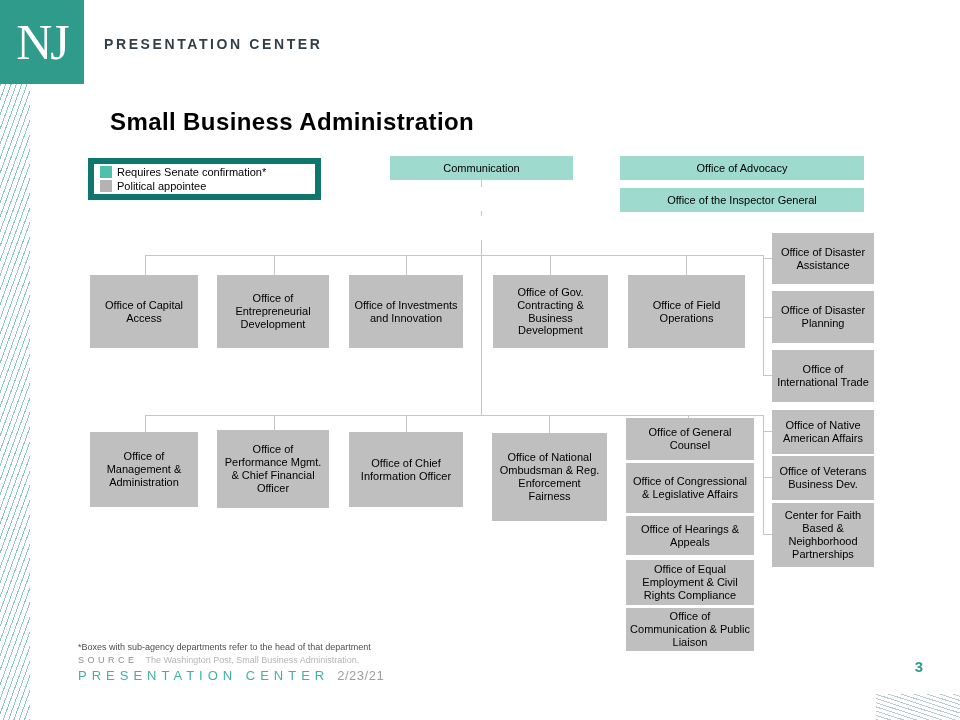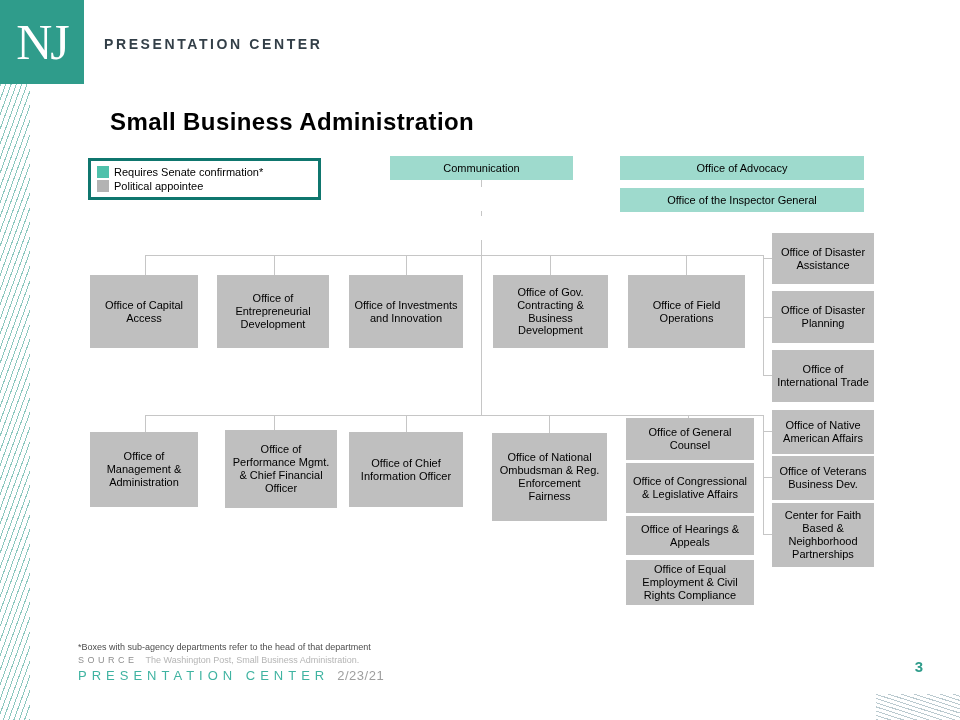--- a/index.html
+++ b/index.html
@@ -33,21 +33,21 @@
     position:absolute; left:104px; top:36px;
     font-size:14px; font-weight:bold; letter-spacing:2.6px; color:#333f48;
   }
   .title {
     position:absolute; left:110px; top:108px;
     font-size:24px; font-weight:800; letter-spacing:0.4px; color:#000;
   }
   
   .legend {
     position:absolute; left:88px; top:158px; width:233px; height:42px;
-    border:3px solid #0f766e; background:#fff; padding:4px 6px;
+    border:6px solid #0f766e; background:#fff; padding:4px 6px;
     display:flex; flex-direction:column; justify-content:center; gap:2px;
   }
   .legend-row { display:flex; align-items:center; gap:5px; }
   .swatch { width:12px; height:12px; flex:0 0 auto; }
   .swatch.senate   { background:var(--legend-senate, #4fc1ab); }
   .swatch.appointee{ background:var(--legend-appointee, #b3b3b3); }
   .legend-label { font-size:11px; color:#000; white-space:nowrap; }
   
   .box {
     position:absolute; display:flex; align-items:center; justify-content:center;
@@ -126,28 +126,29 @@
   <div class="box senate" style="left:620px; top:156px; width:244px; height:24px;">Office of Advocacy</div>
   <div class="box senate" style="left:620px; top:188px; width:244px; height:24px;">Office of the Inspector General</div>
 
   <div class="box appointee" style="left:90px; top:275px; width:108px; height:73px;">Office of Capital Access</div>
   <div class="box appointee" style="left:217px; top:275px; width:112px; height:73px;">Office of Entrepreneurial Development</div>
   <div class="box appointee" style="left:349px; top:275px; width:114px; height:73px;">Office of Investments and Innovation</div>
   <div class="box appointee" style="left:493px; top:275px; width:115px; height:73px;">Office of Gov. Contracting &amp; Business Development</div>
   <div class="box appointee" style="left:628px; top:275px; width:117px; height:73px;">Office of Field Operations</div>
 
   <div class="box appointee" style="left:90px; top:432px; width:108px; height:75px;">Office of Management &amp; Administration</div>
-  <div class="box appointee" style="left:225px; top:430px; width:112px; height:78px;">Office of Performance Mgmt. &amp; Chief Financial Officer</div>
+  <div class="box appointee" style="left:217px; top:430px; width:112px; height:78px;">Office of Performance Mgmt. &amp; Chief Financial Officer</div>
   <div class="box appointee" style="left:349px; top:432px; width:114px; height:75px;">Office of Chief Information Officer</div>
   <div class="box appointee" style="left:492px; top:433px; width:115px; height:88px;">Office of National Ombudsman &amp; Reg. Enforcement Fairness</div>
 
   <div class="box appointee" style="left:626px; top:418px; width:128px; height:42px;">Office of General Counsel</div>
   <div class="box appointee" style="left:626px; top:463px; width:128px; height:50px;">Office of Congressional &amp; Legislative Affairs</div>
   <div class="box appointee" style="left:626px; top:516px; width:128px; height:39px;">Office of Hearings &amp; Appeals</div>
   <div class="box appointee" style="left:626px; top:560px; width:128px; height:45px;">Office of Equal Employment &amp; Civil Rights Compliance</div>
+  <div class="box appointee" style="left:626px; top:608px; width:128px; height:43px;">Office of Communication &amp; Public Liaison</div>
 
   <div class="box appointee" style="left:772px; top:233px; width:102px; height:51px;">Office of Disaster Assistance</div>
   <div class="box appointee" style="left:772px; top:291px; width:102px; height:52px;">Office of Disaster Planning</div>
   <div class="box appointee" style="left:772px; top:350px; width:102px; height:52px;">Office of International Trade</div>
   <div class="box appointee" style="left:772px; top:410px; width:102px; height:44px;">Office of Native American Affairs</div>
   <div class="box appointee" style="left:772px; top:456px; width:102px; height:44px;">Office of Veterans Business Dev.</div>
   <div class="box appointee" style="left:772px; top:503px; width:102px; height:64px;">Center for Faith Based &amp; Neighborhood Partnerships</div>
 
   <div class="foot-note">*Boxes with sub-agency departments refer to the head of that department</div>
   <div class="foot-source">

